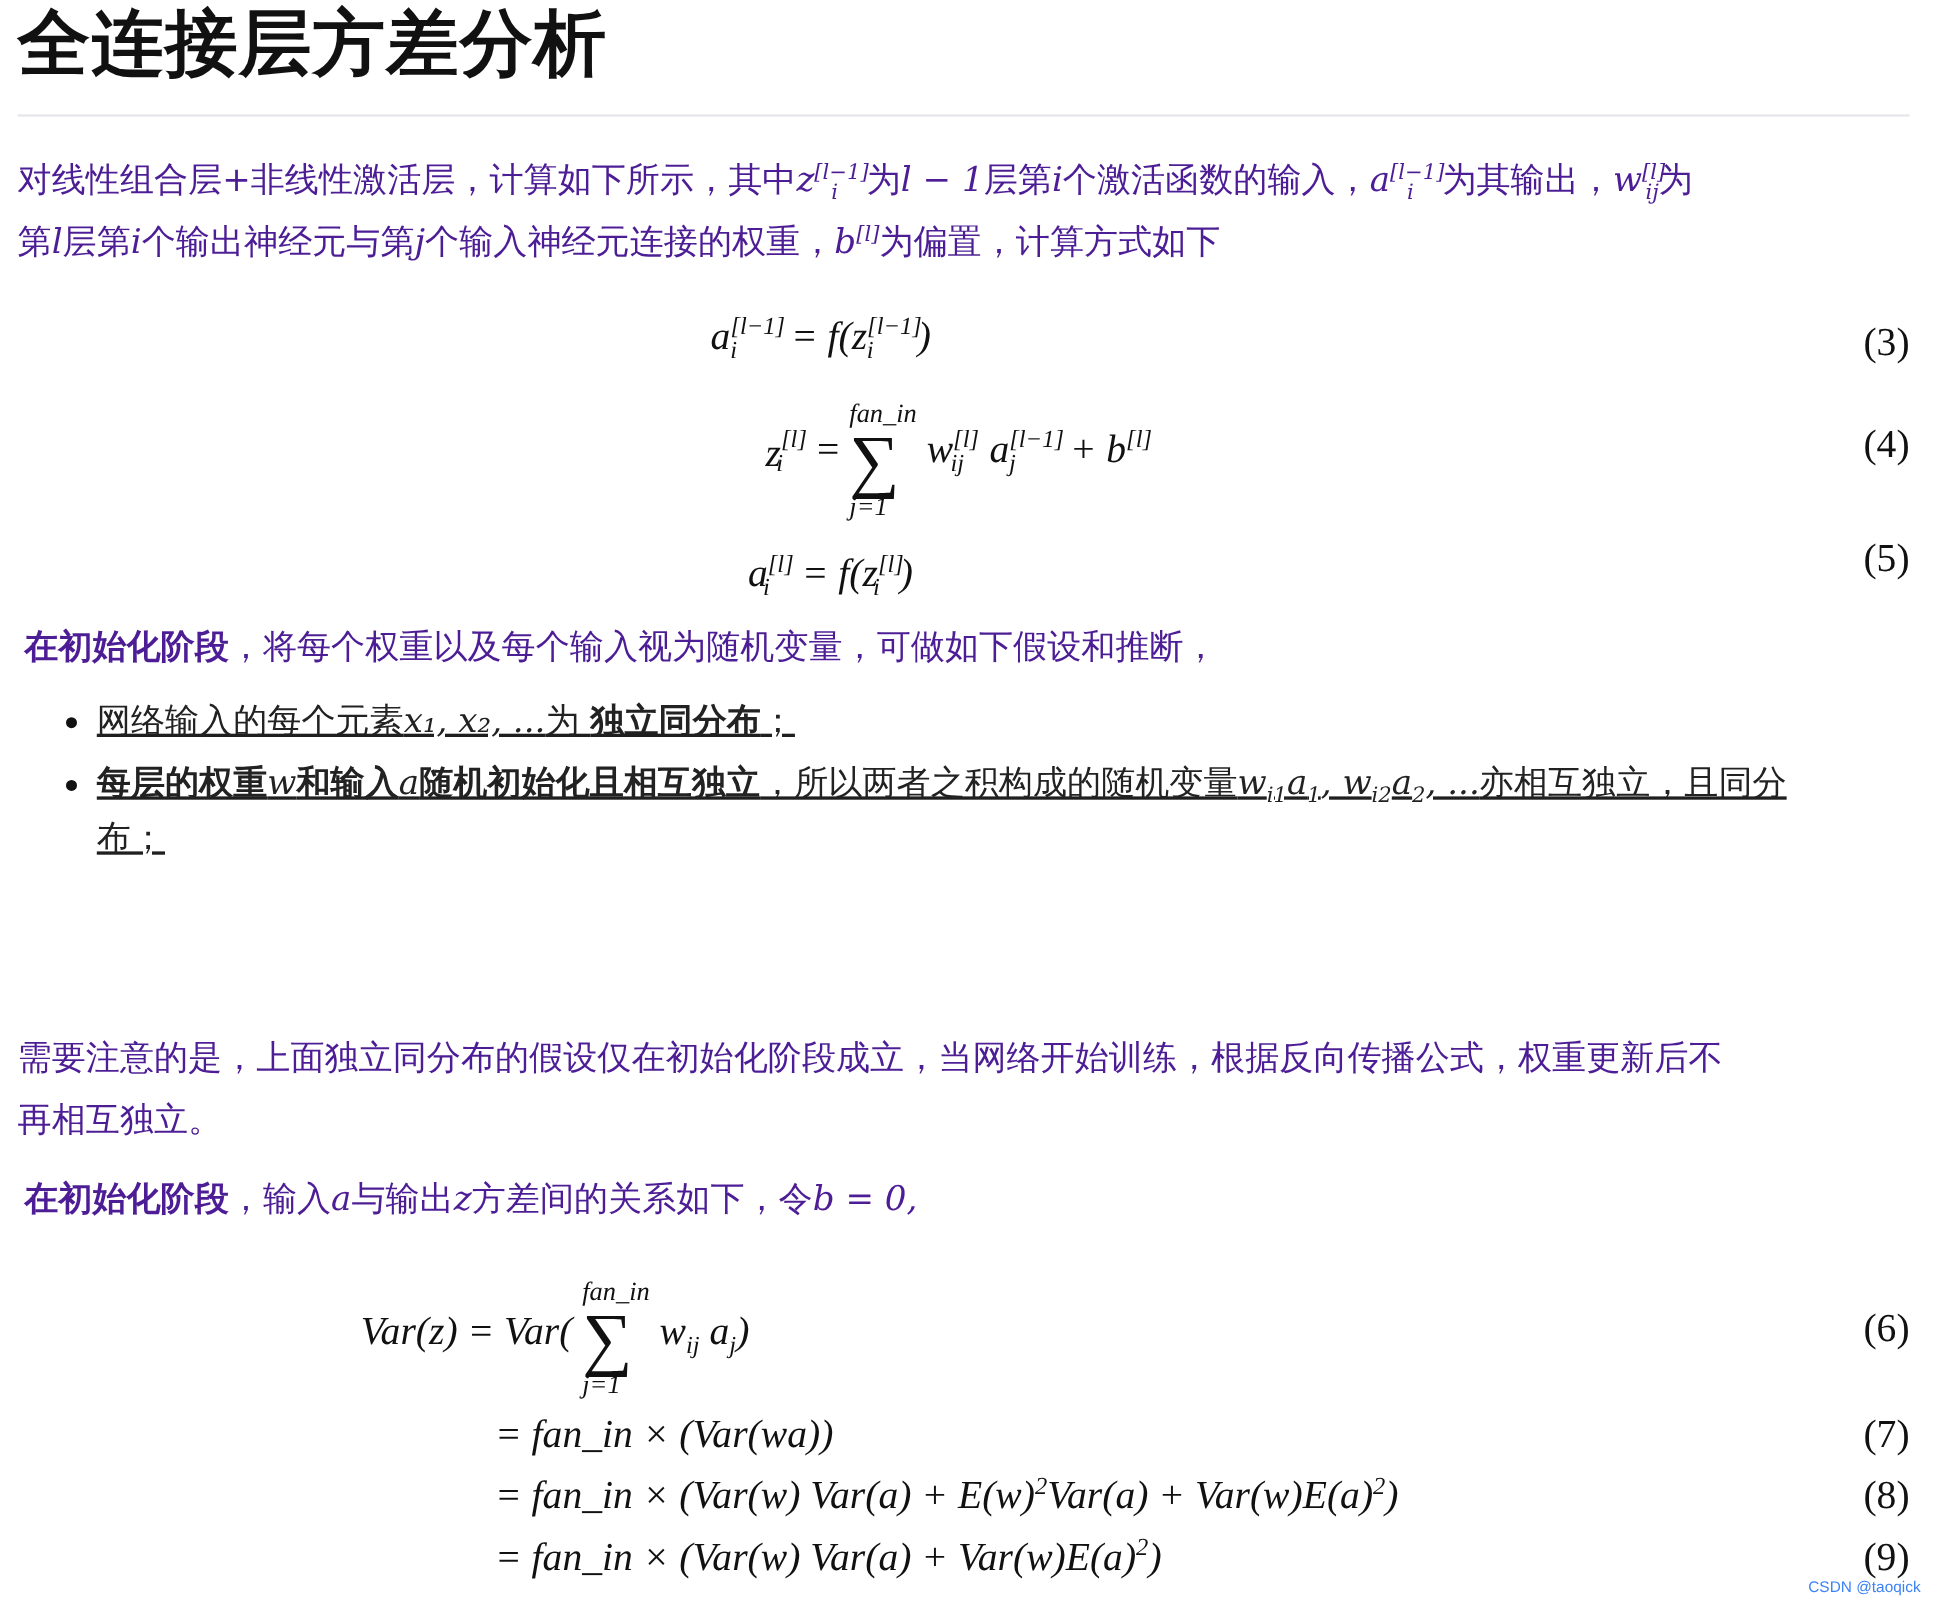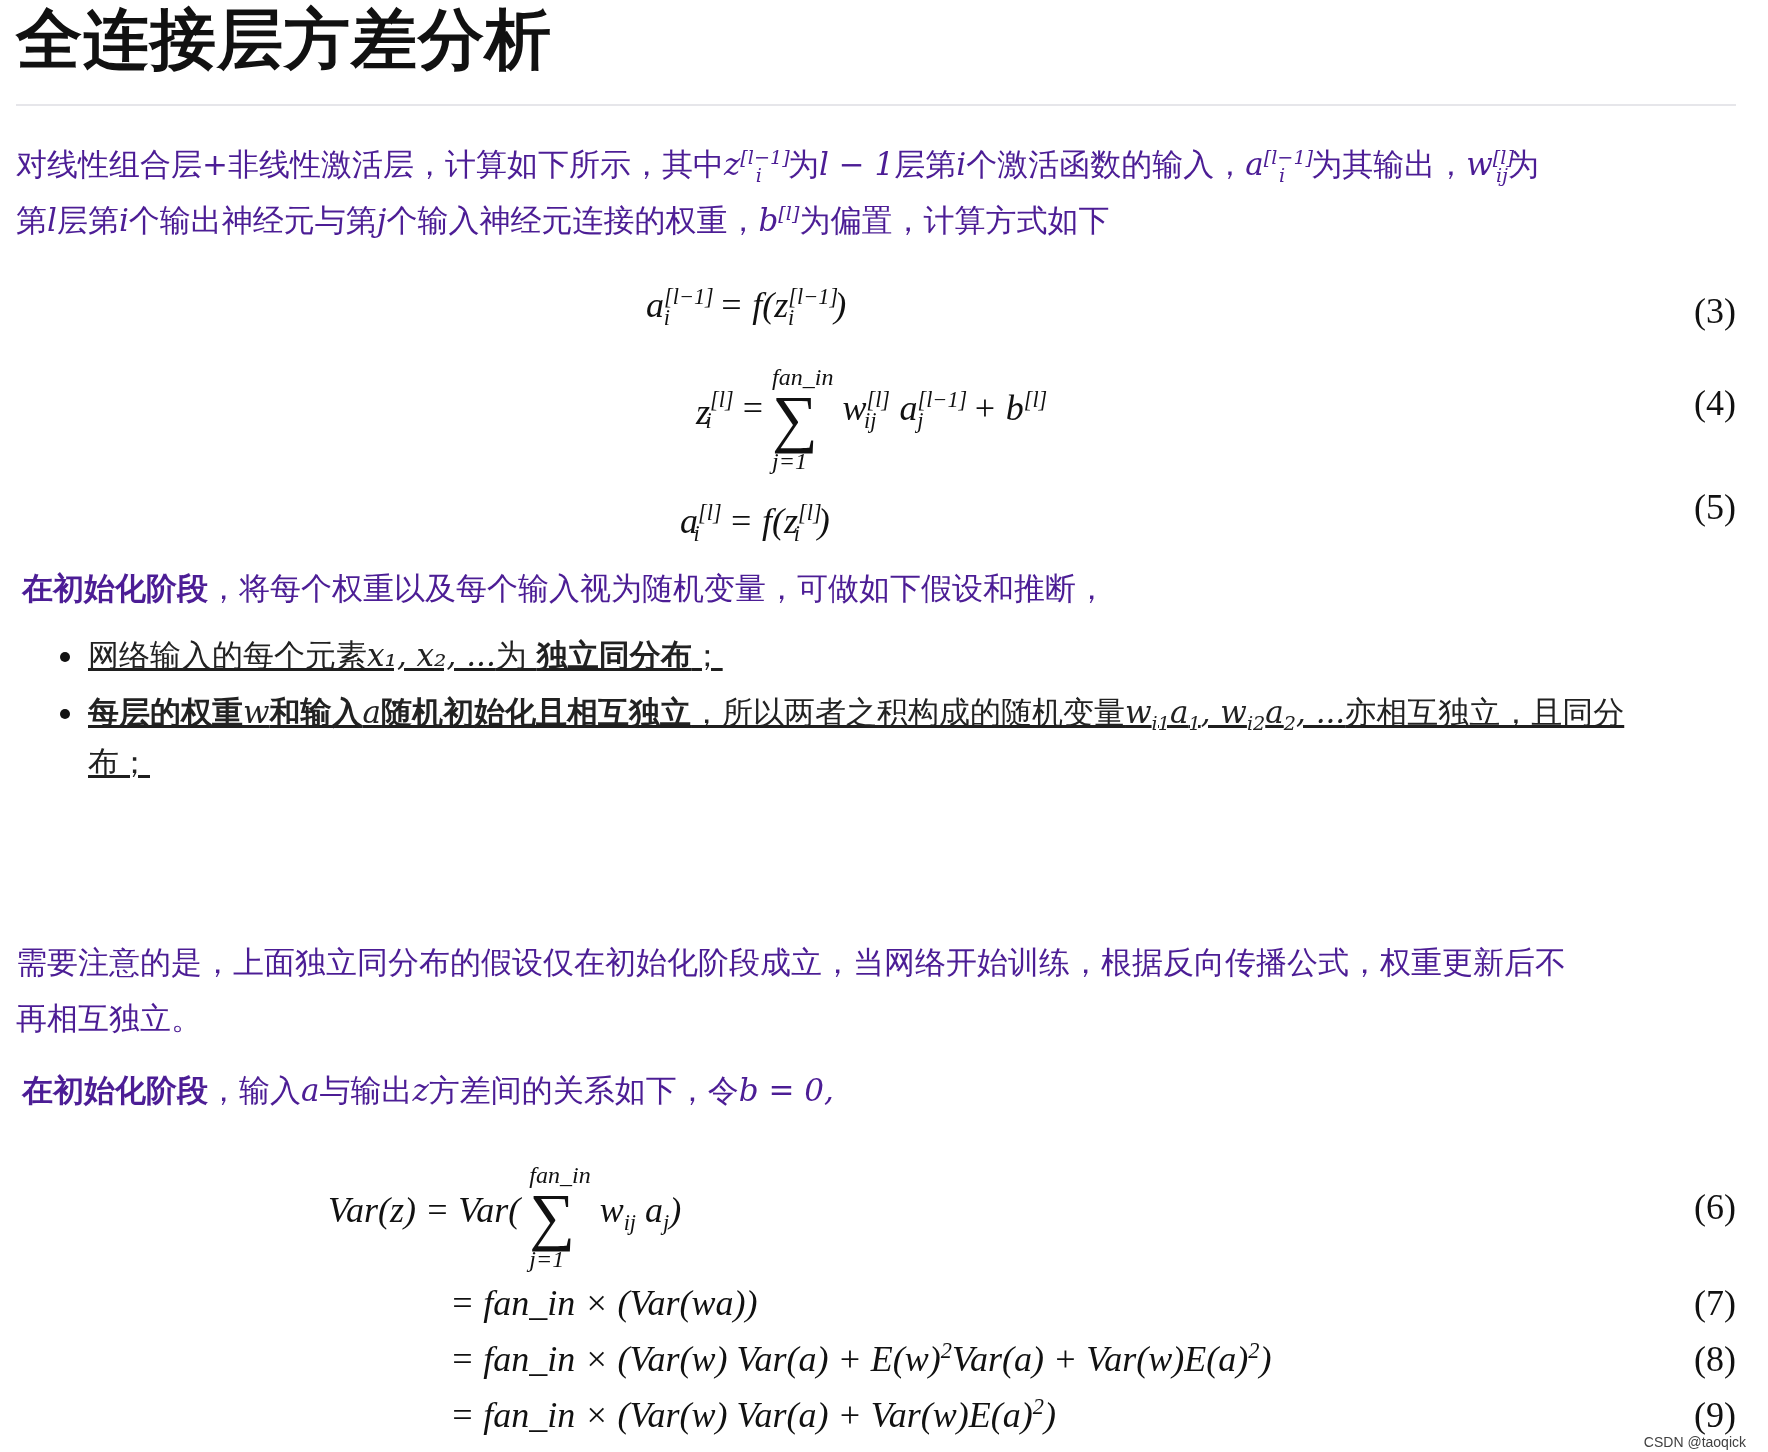--- a/index.html
+++ b/index.html
@@ -39,21 +39,21 @@
   ul.bullets { position: absolute; left: 12px; top: 630px; margin: 0; padding: 0; list-style: none; text-decoration: underline; }
   ul.bullets li {
     position: relative; padding-left: 60px; font-size: 31px; line-height: 50px; color: #222;
     white-space: nowrap; margin-bottom: 7px;
   }
   ul.bullets li::before {
     content: ""; position: absolute; left: 32px; top: 22px; width: 10px; height: 10px;
     border-radius: 50%; background: #111;
   }
   .watermark {
-    position: absolute; right: 22px; bottom: 2px; font-size: 14px; color: #404040;
+    position: absolute; right: 22px; bottom: 2px; font-size: 14px; color: #3b82f6;
     font-family: "Liberation Sans", sans-serif;
   }
 </style>
 </head>
 <body>
 
 <div class="page">
 
   <h1 class="title">全连接层方差分析</h1>
   <div class="divider"></div>

